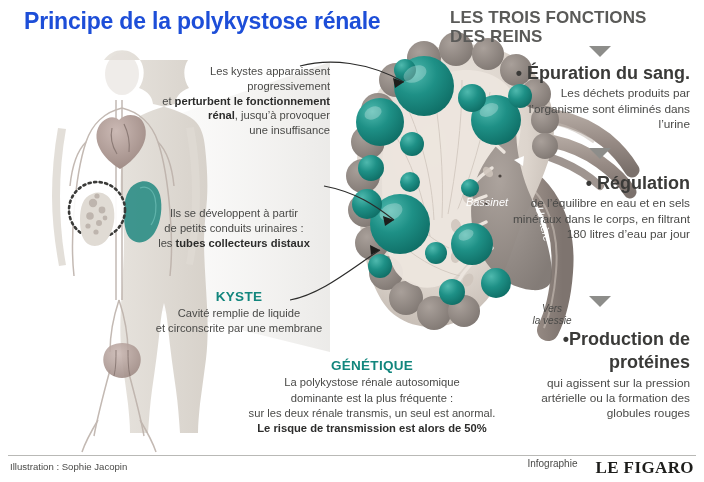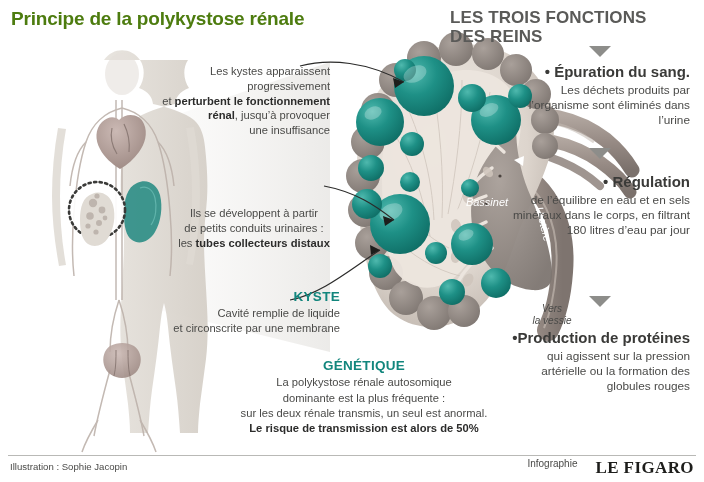--- a/index.html
+++ b/index.html
@@ -2,35 +2,35 @@
 <html><head>
 <meta charset="utf-8">
 <style>
   html,body{margin:0;padding:0;background:#fff;}
   body{width:704px;height:482px;overflow:hidden;
        font-family:"Liberation Sans","DejaVu Sans",sans-serif;
        color:#3d3d3d;-webkit-font-smoothing:antialiased;}
   #page{position:relative;width:704px;height:482px;background:#ffffff;}
 
   
-  .title{position:absolute;left:11px;top:8px;font-size:19px;font-weight:bold;
-         color:#4d7c0f;letter-spacing:-0.2px;}
+  .title{position:absolute;left:24px;top:8px;font-size:23px;font-weight:bold;
+         color:#1d4ed8;letter-spacing:-0.2px;}
   .rt-head{position:absolute;right:14px;top:8px;width:240px;
            font-size:17px;font-weight:bold;color:#5a5a58;line-height:1.12;
            letter-spacing:0.1px;}
 
   
   .tri{width:0;height:0;border-left:11px solid transparent;
        border-right:11px solid transparent;border-top:11px solid #8d8d8a;}
   .tri-wrap{display:flex;justify-content:center;}
 
   
   .rcol{position:absolute;right:14px;width:180px;text-align:right;}
   .rblock{font-size:11.8px;line-height:1.30;color:#4a4a48;}
-  .rblock .hd{font-weight:bold;font-size:15px;color:#3a3a38;display:block;
+  .rblock .hd{font-weight:bold;font-size:18px;color:#3a3a38;display:block;
               margin-bottom:1px;}
   .rarrow{position:absolute;}
 
   
   .anno{position:absolute;font-size:11.2px;line-height:1.32;color:#4a4a48;}
   .anno b{font-weight:bold;color:#2c2c2b;}
   .ta-r{text-align:right;}
   .ta-c{text-align:center;}
   .teal-hd{color:#12867d;font-weight:bold;font-size:13.5px;letter-spacing:.3px;}
   .ital{}
@@ -327,33 +327,33 @@
   </div>
 
   <div class="anno ta-r" style="left:150px;top:64px;width:180px;">
     <span>Les kystes apparaissent</span><br>
     <span>progressivement</span><br>
     <span>et </span><b>perturbent le fonctionnement</b><br>
     <b>rénal</b><span>, jusqu’à provoquer</span><br>
     <span>une insuffisance</span>
   </div>
 
-  <div class="anno ta-c" style="left:164px;top:206px;width:180px;">
+  <div class="anno ta-c" style="left:144px;top:206px;width:180px;">
     <span>Ils se développent à partir</span><br>
     <span>de petits conduits urinaires :</span><br>
     <span>les </span><b>tubes collecteurs distaux</b>
   </div>
 
-  <div class="anno ta-c" style="left:158px;top:288px;width:182px;text-align:right;">
+  <div class="anno ta-c" style="left:148px;top:288px;width:182px;">
     <span class="teal-hd">KYSTE</span><br>
     <span class="ital">Cavité remplie de liquide</span><br>
     <span class="ital">et circonscrite par une membrane</span>
   </div>
 
-  <div class="anno ta-c" style="left:236px;top:357px;width:256px;line-height:1.36;">
+  <div class="anno ta-c" style="left:244px;top:357px;width:256px;line-height:1.36;">
     <span class="teal-hd">GÉNÉTIQUE</span><br>
     <span class="ital">La polykystose rénale autosomique</span><br>
     <span class="ital">dominante est la plus fréquente :</span><br>
     <span class="ital">sur les deux rénale transmis, un seul est anormal.</span><br>
     <b class="ital">Le risque de transmission est alors de 50%</b>
   </div>
 
   <div class="frule"></div>
   <div class="fleft">Illustration : Sophie Jacopin</div>
   <div class="fright">

